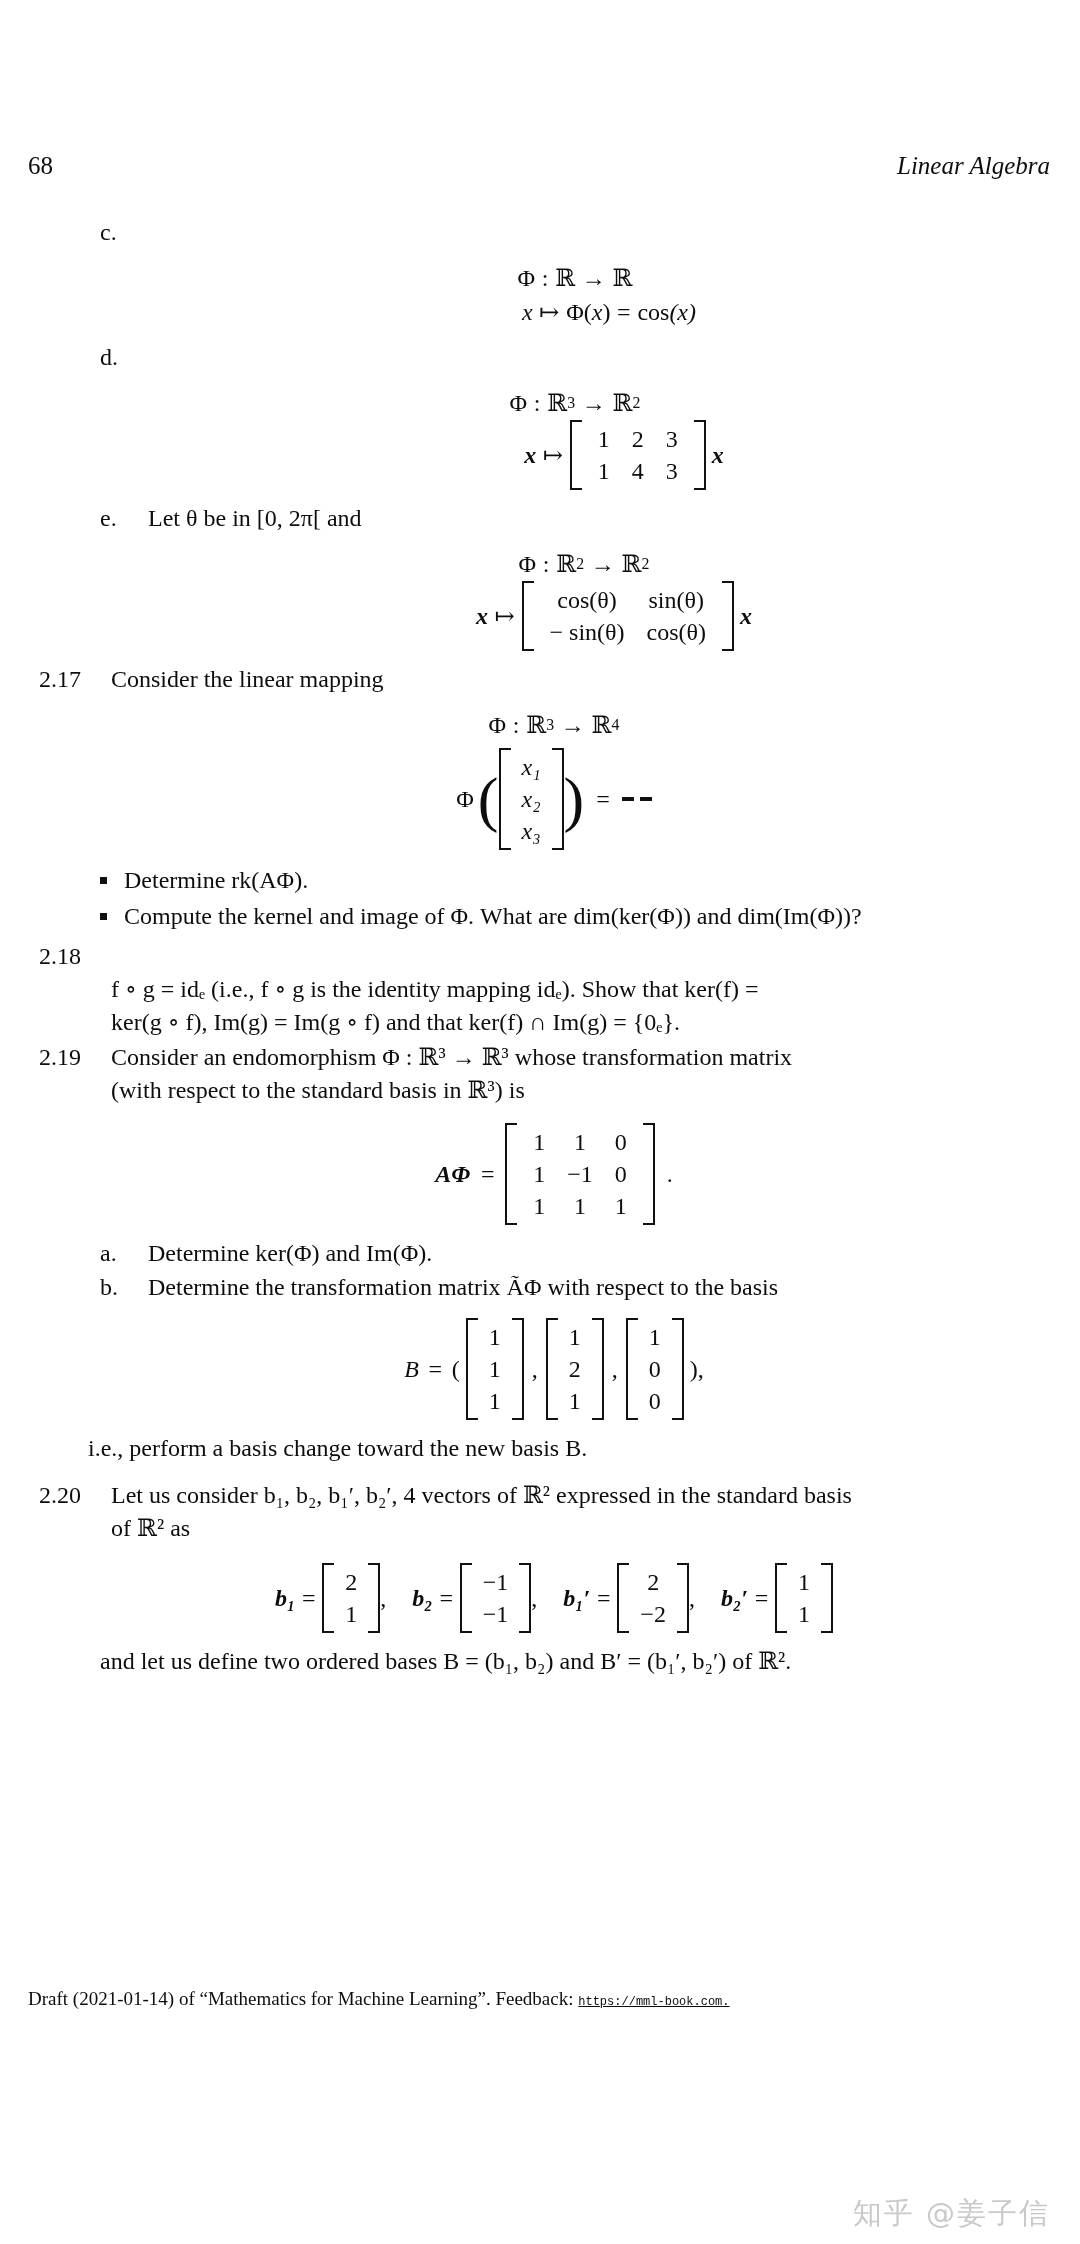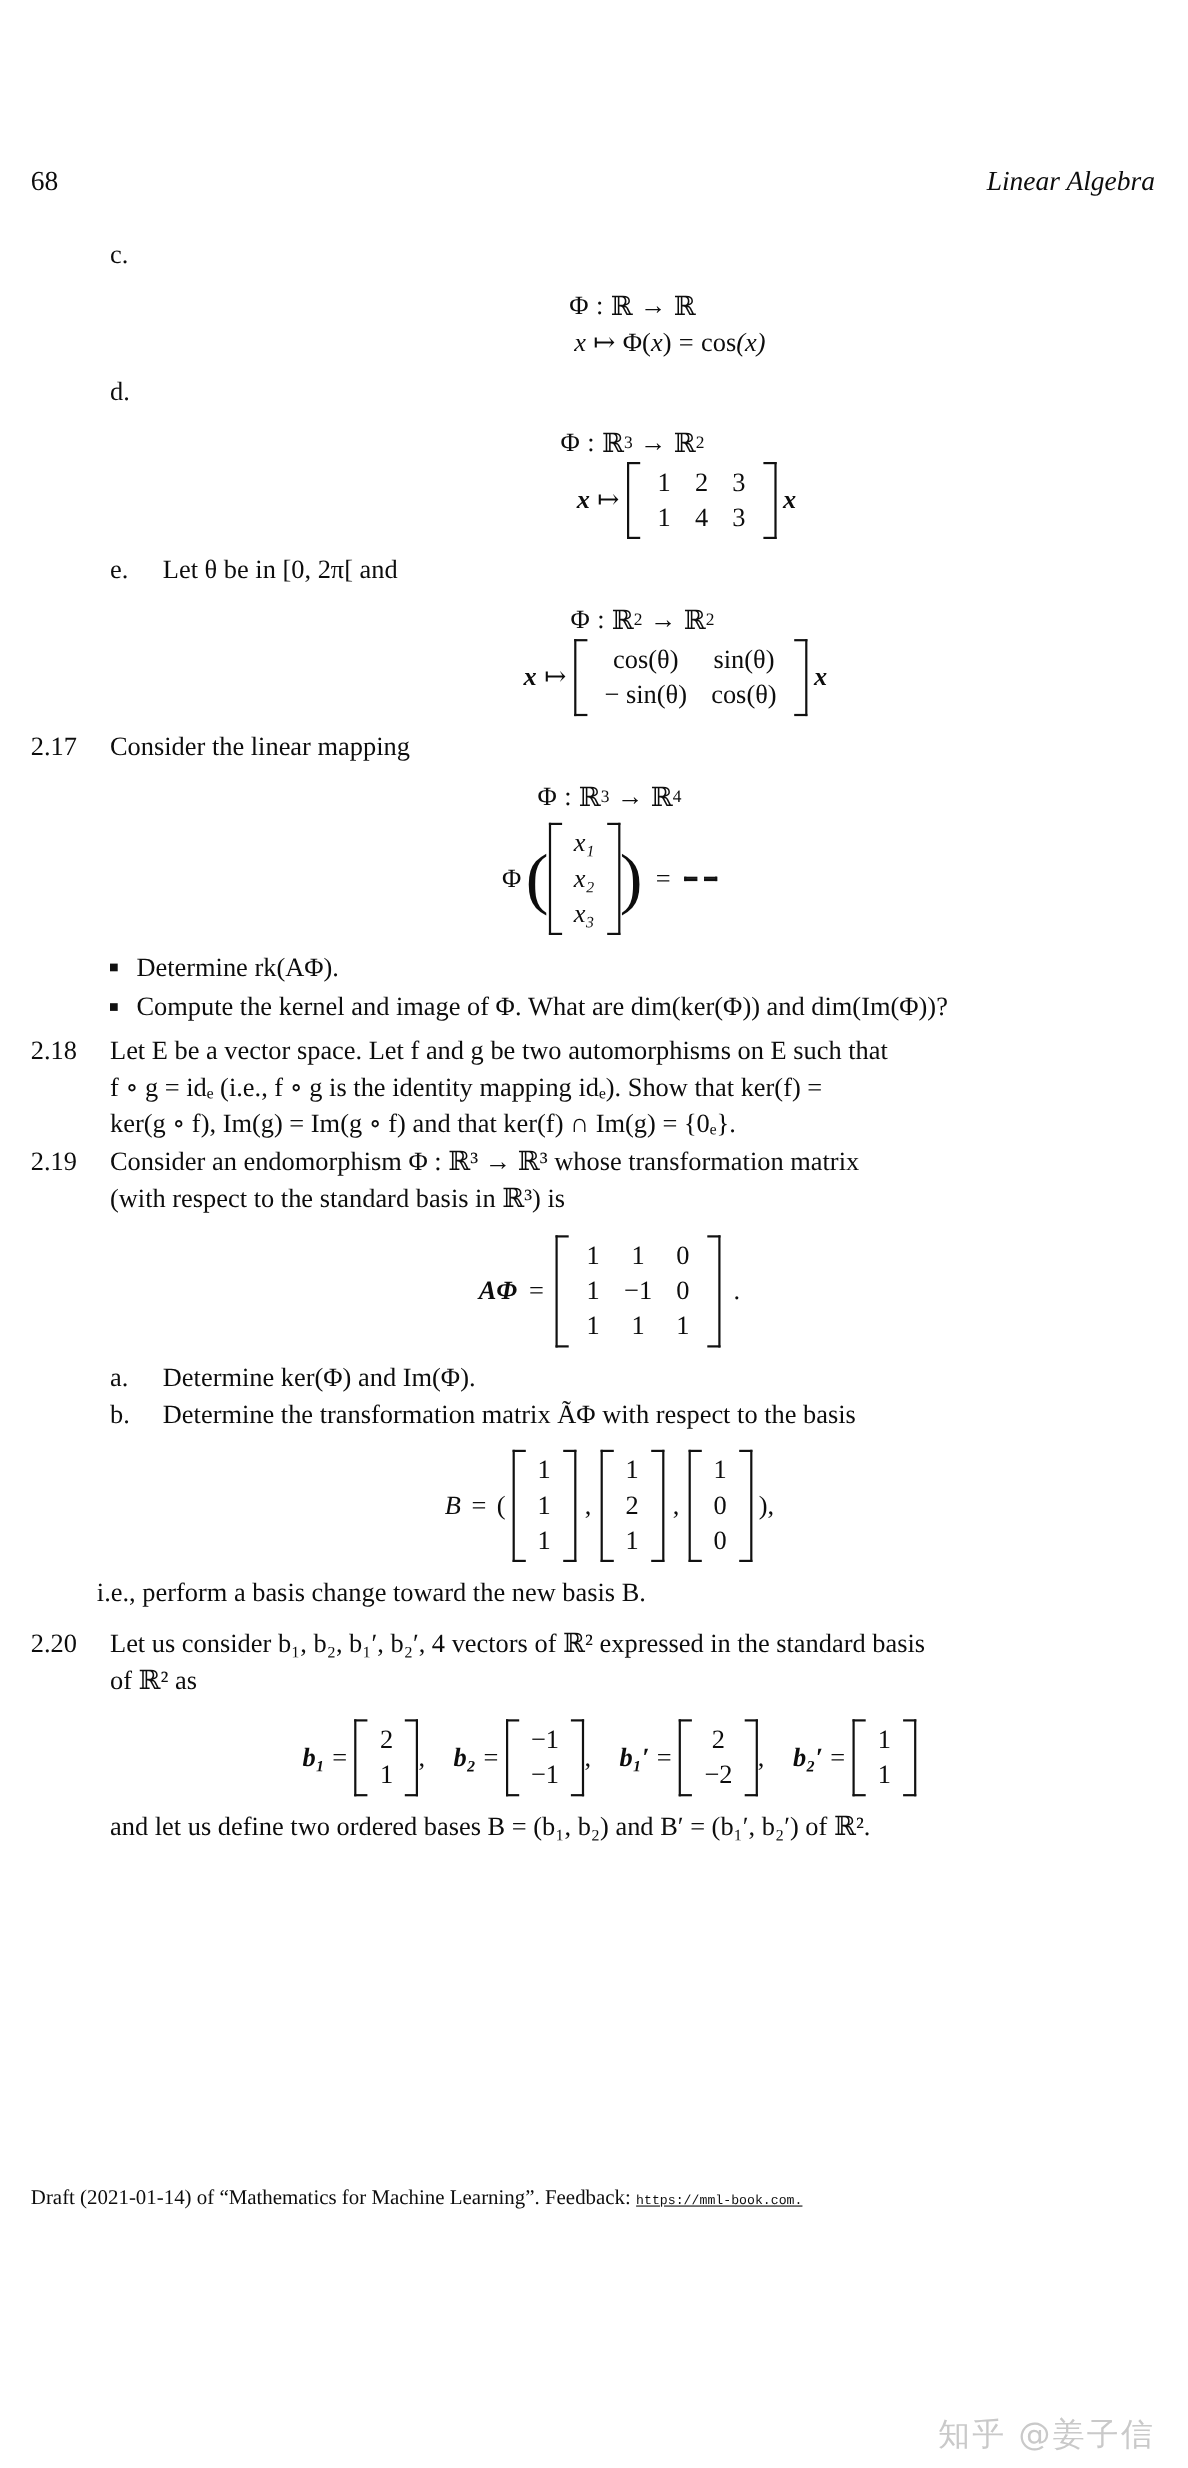--- a/index.html
+++ b/index.html
@@ -10,21 +10,21 @@
   }
   .page{position:relative;width:1080px;height:2244px;overflow:hidden;}
 
   
   .hdr{position:absolute;left:0;right:0;top:152px;height:40px;}
   .hdr .pageno{position:absolute;left:28px;top:0;font-size:25px;}
   .hdr .rt{position:absolute;right:30px;top:0;font-size:25px;font-style:italic;}
 
   
   .body{position:absolute;left:28px;right:30px;top:215px;}
-  .ex{display:flex;align-items:flex-start;margin-top:2px;}
+  .ex{display:flex;align-items:flex-start;margin-top:2px;margin-left:11px;}
   .ex .num{width:72px;flex:0 0 72px;font-size:24px;line-height:33px;}
   .ex .txt{flex:1 1 auto;font-size:24px;line-height:33px;text-align:justify;}
   .sub{display:flex;align-items:flex-start;margin-top:1px;}
   .sub .lbl{width:48px;flex:0 0 48px;margin-left:72px;font-size:24px;line-height:33px;}
   .sub .txt{flex:1 1 auto;font-size:24px;line-height:33px;}
   .bullets{margin:4px 0 0 0;padding:0;list-style:none;}
   .bullets li{display:flex;align-items:flex-start;font-size:24px;line-height:36px;}
   .bullets li .sq{flex:0 0 24px;margin-left:72px;line-height:36px;}
   .sq b{display:inline-block;width:7px;height:7px;background:#111;vertical-align:middle;margin-bottom:3px;}
   .indent{margin-left:60px;font-size:24px;line-height:33px;}
@@ -213,21 +213,21 @@
         </li>
       <li>
           <span class="sq"><b></b></span>
           <span>Compute the kernel and image of Φ. What are dim(ker(Φ)) and dim(Im(Φ))?</span>
         </li>
     </ul>
 
     <div class="ex" style="margin-top:6px;">
       <span class="num">2.18</span>
       <span class="txt">
-        <span>Let E be a vector space. Let f and g be two automorphisms on E such that</span><br>
+        <br>
         <span>f ∘ g = idₑ (i.e., f ∘ g is the identity mapping idₑ). Show that ker(f) =</span><br>
         <span>ker(g ∘ f), Im(g) = Im(g ∘ f) and that ker(f) ∩ Im(g) = {0ₑ}.</span>
       </span>
     </div>
 
     <div class="ex">
       <span class="num">2.19</span>
       <span class="txt">
         <span>Consider an endomorphism Φ : ℝ³ → ℝ³ whose transformation matrix</span><br>
         <span>(with respect to the standard basis in ℝ³) is</span>

